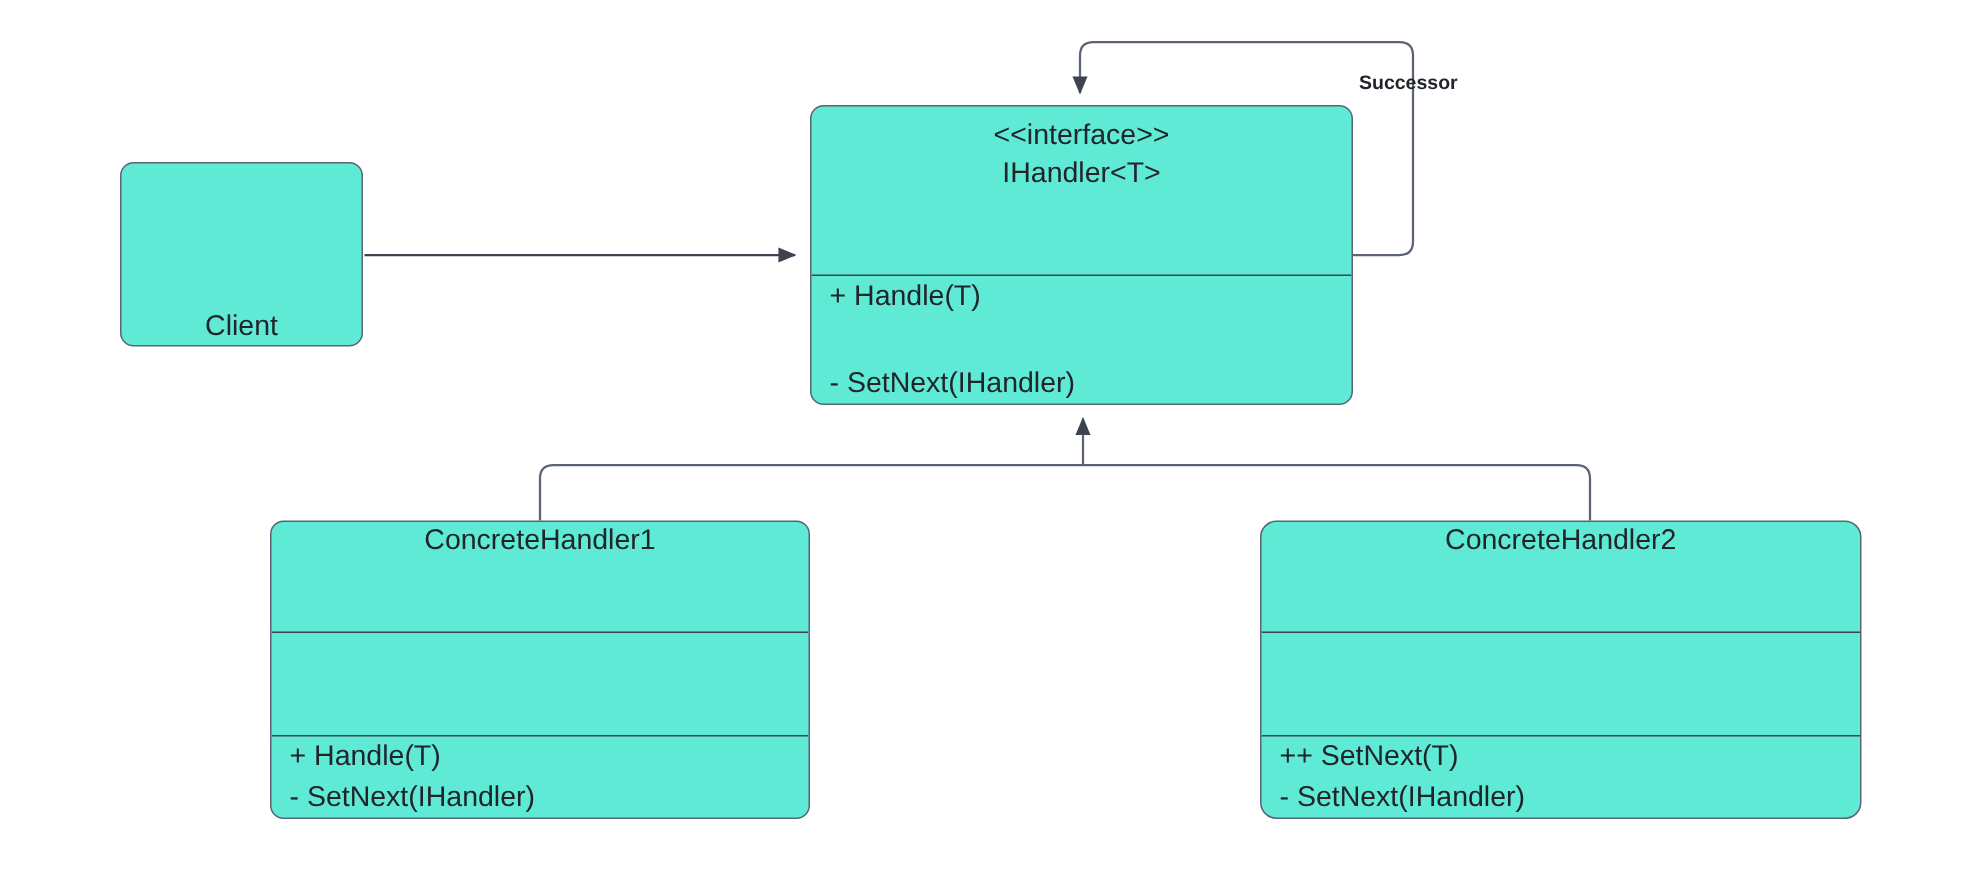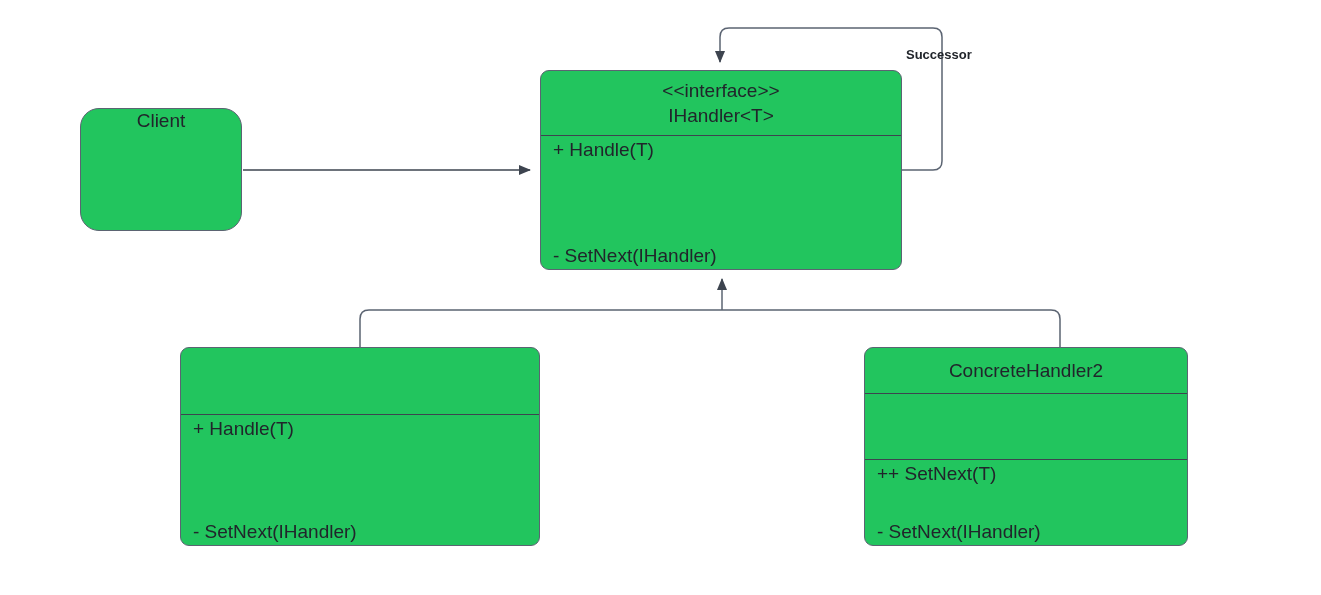--- a/index.html
+++ b/index.html
@@ -26,29 +26,29 @@
     left: 0;
     top: 0;
     width: 1321px;
     height: 595px;
     pointer-events: none;
   }
   
   .node {
     position: absolute;
     box-sizing: border-box;
-    background: #22c55e;
+    background: #5eead4;
     border: 1.4px solid #5b6472;
     border-radius: 9px;
+    gap: 48px;
   }
   .node-plain {
     display: flex;
-    align-items: flex-start;
+    align-items: flex-end;
     justify-content: center;
-    border-radius: 19px;
   }
   .node-plain .node-title {
     font-size: 19px;
     line-height: 24px;
     color: #21252b;
     text-align: center;
   }
   
   .classbox {
     display: flex;
@@ -144,28 +144,31 @@
       <div class="stereotype">&lt;&lt;interface&gt;&gt;</div>
       <div class="classname">IHandler&lt;T&gt;</div>
     </div>
     <div class="compartment cmp-members" style="flex:1 1 auto;">
       <div class="member">+ Handle(T)</div>
       <div class="member">- SetNext(IHandler)</div>
     </div>
   </div>
 
   <div class="node classbox" style="left:180px; top:347px; width:360px; height:199px;">
+    <div class="compartment cmp-title" style="height:45px;">
+      <div class="classname">ConcreteHandler1</div>
+    </div>
     <div class="compartment cmp-empty" style="height:66px;"></div>
     <div class="compartment cmp-members" style="flex:1 1 auto;">
       <div class="member">+ Handle(T)</div>
       <div class="member">- SetNext(IHandler)</div>
     </div>
   </div>
 
-  <div class="node classbox" style="left:864px; top:347px; width:324px; height:199px;">
+  <div class="node classbox" style="left:840px; top:347px; width:401px; height:199px;border-radius:11px;">
     <div class="compartment cmp-title" style="height:45px;">
       <div class="classname">ConcreteHandler2</div>
     </div>
     <div class="compartment cmp-empty" style="height:66px;"></div>
     <div class="compartment cmp-members" style="flex:1 1 auto;">
       <div class="member">++ SetNext(T)</div>
       <div class="member">- SetNext(IHandler)</div>
     </div>
   </div>
 

